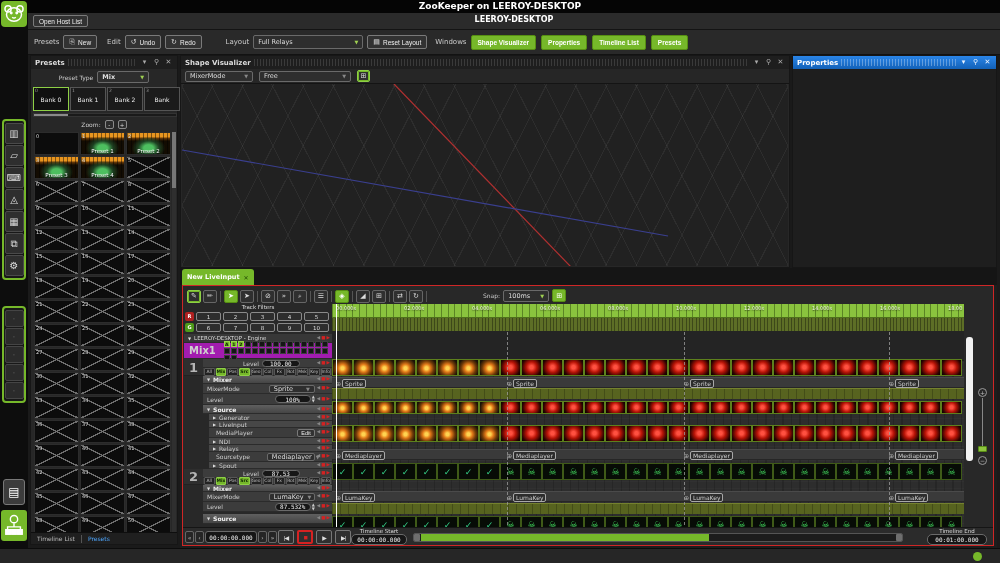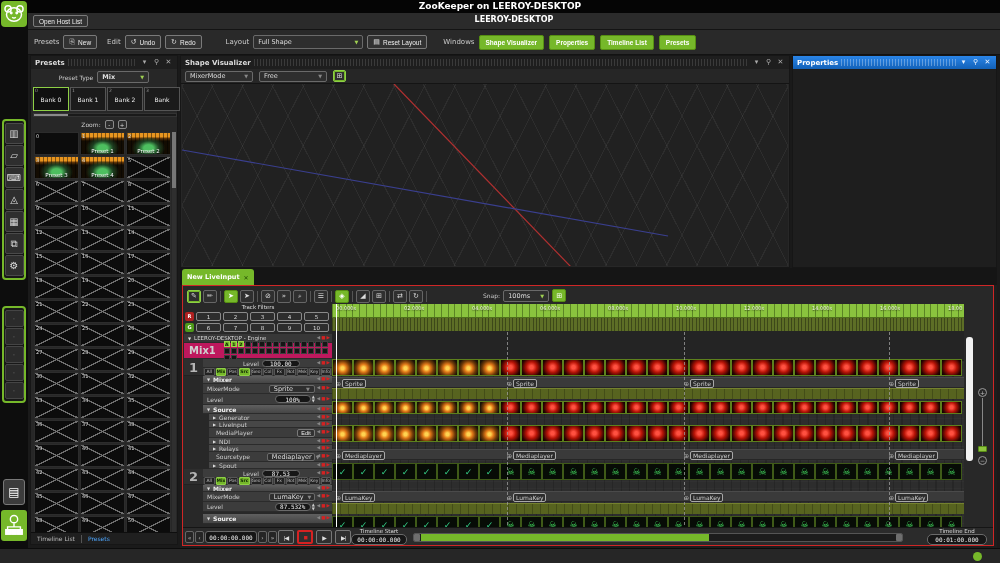--- a/index.html
+++ b/index.html
@@ -182,28 +182,28 @@
     <button class="btn">
         <span class="bico">↺</span>
         <span>Undo</span>
       </button>
     <button class="btn">
         <span class="bico">↻</span>
         <span>Redo</span>
       </button>
     <span class="tool-label" style="margin-left:20px">Layout</span>
     <div class="select" style="width:110px;height:14px">
-      <span>Full Shape</span>
+      <span>Full Relays</span>
         <span class="car">▼</span>
     </div>
     <button class="btn">
         <span class="bico">▤</span>
         <span>Reset Layout</span>
       </button>
-    <span class="tool-label" style="margin-left:12px">Windows</span>
+    <span class="tool-label" style="margin-left:4px">Windows</span>
     <div id="win-buttons" style="display:flex;gap:5px">
         <button class="green-btn">Shape Visualizer</button>
         <button class="green-btn">Properties</button>
         <button class="green-btn">Timeline List</button>
         <button class="green-btn">Presets</button>
       </div>
   </div>
 
   <div class="abs" id="leftstrip"></div>
   <div class="abs" id="applogo">
@@ -463,21 +463,21 @@
       <span class="dots"></span>
       <span class="pbtn">▾</span>
       <span class="pbtn">⚲</span>
       <span class="pbtn">✕</span>
     </div>
     <div style="position:absolute;left:0;top:13px;width:100%;height:15px;background:#262626;display:flex;align-items:center;gap:6px;padding:0 4px;border-bottom:1px solid #141414">
       <div class="select" style="width:68px;height:11px">
         <span>MixerMode</span>
           <span class="car" style="color:#888">▼</span>
       </div>
-      <div class="select" style="width:68px;height:11px">
+      <div class="select" style="width:92px;height:11px">
         <span>Free</span>
           <span class="car" style="color:#888">▼</span>
       </div>
       <span class="tbtn sel" style="width:13px;height:12px">⊞</span>
     </div>
     <div id="viz">
       <svg width="608" height="184" style="position:absolute;inset:0">
         <line x1="212" y1="0" x2="390" y2="184" stroke="#b03030" stroke-width="1.2"></line>
         <line x1="0" y1="66" x2="486" y2="152" stroke="#3a3f8f" stroke-width="1.2"></line>
       </svg>
@@ -556,21 +556,21 @@
       <div class="lrow" style="top:48px;height:9px;background:#373737">
         <span class="tri">▼</span>
         <span style="font-size:5.5px;color:#ddd">LEEROY-DESKTOP - Engine</span>
         <span class="ind">
             <span class="i1">◀</span>
             <span class="i2">■</span>
             <span class="i3">▶</span>
           </span>
       </div>
 
-      <div class="lrow" style="top:57px;height:16px;background:#be185d">
+      <div class="lrow" style="top:57px;height:16px;background:#a21caf">
         <b style="font-size:10px;color:#cfcfcf;margin-left:5px">Mix1</b>
         <div id="assign-grid" style="margin-left:8px;display:flex;flex-wrap:wrap;width:115px;gap:1px">
             <span class="acell on">A</span>
             <span class="acell on">1</span>
             <span class="acell on">2</span>
             <span class="acell"></span>
             <span class="acell"></span>
             <span class="acell"></span>
             <span class="acell"></span>
             <span class="acell"></span>

